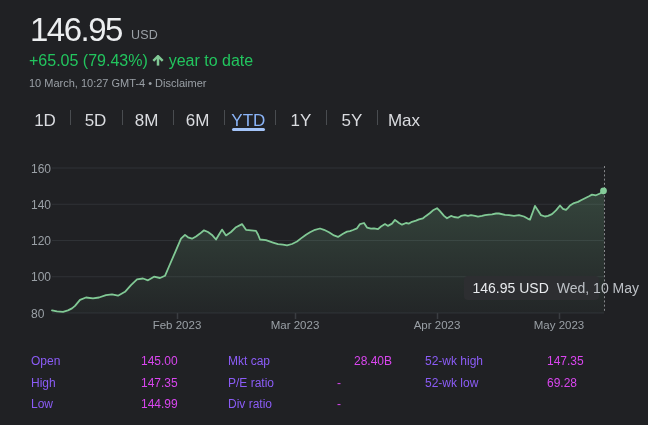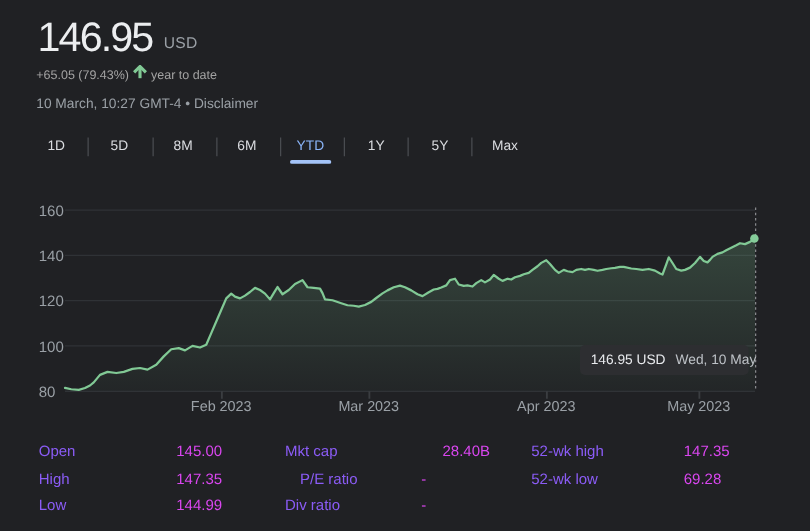--- a/index.html
+++ b/index.html
@@ -1,25 +1,25 @@
 <!DOCTYPE html>
 <html><head><meta charset="utf-8"><style>
 *{margin:0;padding:0;box-sizing:border-box}
 html,body{width:648px;height:425px;background:#202124;overflow:hidden;font-family:"Liberation Sans",sans-serif}
 body{position:relative}
 .price{position:absolute;left:30px;top:10.5px;font-size:33px;letter-spacing:-1.5px;color:#eceef0}
 .price .usd{font-size:12.5px;letter-spacing:0.2px;color:#9aa0a6;margin-left:9px;display:inline-block;transform:translateY(-2.5px)}
-.chg{position:absolute;left:29px;top:51.8px;font-size:10px;color:#a3a3a3}
+.chg{position:absolute;left:29px;top:51.8px;font-size:16px;color:#22c55e}
 .meta{position:absolute;left:29px;top:77px;font-size:11px;color:#9aa0a6}
-.tabs{position:absolute;left:0;top:110px;width:648px;height:22px;font-size:11px}
+.tabs{position:absolute;left:0;top:110px;width:648px;height:22px;font-size:17px}
 .tabs span{position:absolute;transform:translateX(-50%);top:1px;color:#dadce0}
 .tabs span.sel{color:#8ab4f8}
 .tabs i{position:absolute;top:0;width:1px;height:15px;background:#494c50}
 .ul{position:absolute;left:232px;top:127.5px;width:33px;height:3.5px;border-radius:2px;background:#a3c3f7}
-.tip{position:absolute;left:464px;top:276px;width:135px;height:24px;border-radius:4px;background:#2d2e31;font-size:11px;line-height:24px;color:#e8eaed;padding-left:8.5px;white-space:nowrap}
+.tip{position:absolute;left:464px;top:276px;width:135px;height:24px;border-radius:4px;background:#2d2e31;font-size:14px;line-height:24px;color:#e8eaed;padding-left:8.5px;white-space:nowrap}
 .tip b{font-weight:normal;color:#bdc1c6;margin-left:8px}
 .stats{position:absolute;left:0;top:349px;width:648px;font-size:12px}
 .stats div{position:absolute;white-space:nowrap}
 .lab{color:#8b5cf6}.val{color:#d946ef}
 </style></head><body>
 <svg width="648" height="425" viewBox="0 0 648 425" style="position:absolute;left:0;top:0" font-family="Liberation Sans, sans-serif">
 <defs>
       <linearGradient id="g" x1="0" y1="188" x2="0" y2="313" gradientUnits="userSpaceOnUse">
 <stop offset="0" stop-color="#81c995" stop-opacity="0.22"></stop>
         <stop offset="1" stop-color="#81c995" stop-opacity="0.03"></stop>
@@ -75,20 +75,20 @@
 <div class="tip">146.95 USD<b>Wed, 10 May</b></div>
 <div class="stats">
 <div class="lab" style="left:31px;top:5px">Open</div>
     <div class="val" style="left:141px;top:5px">145.00</div>
 <div class="lab" style="left:31px;top:26.5px">High</div>
     <div class="val" style="left:141px;top:26.5px">147.35</div>
 <div class="lab" style="left:31px;top:48px">Low</div>
     <div class="val" style="left:141px;top:48px">144.99</div>
 <div class="lab" style="left:228px;top:5px">Mkt cap</div>
     <div class="val" style="left:354px;top:5px">28.40B</div>
-<div class="lab" style="left:240px;top:26.5px">P/E ratio</div>
+<div class="lab" style="left:228px;top:26.5px">P/E ratio</div>
     <div class="val" style="left:337px;top:26.5px">-</div>
 <div class="lab" style="left:228px;top:48px">Div ratio</div>
     <div class="val" style="left:337px;top:48px">-</div>
 <div class="lab" style="left:425px;top:5px">52-wk high</div>
     <div class="val" style="left:547px;top:5px">147.35</div>
 <div class="lab" style="left:425px;top:26.5px">52-wk low</div>
     <div class="val" style="left:547px;top:26.5px">69.28</div>
 </div>
 </body></html>

